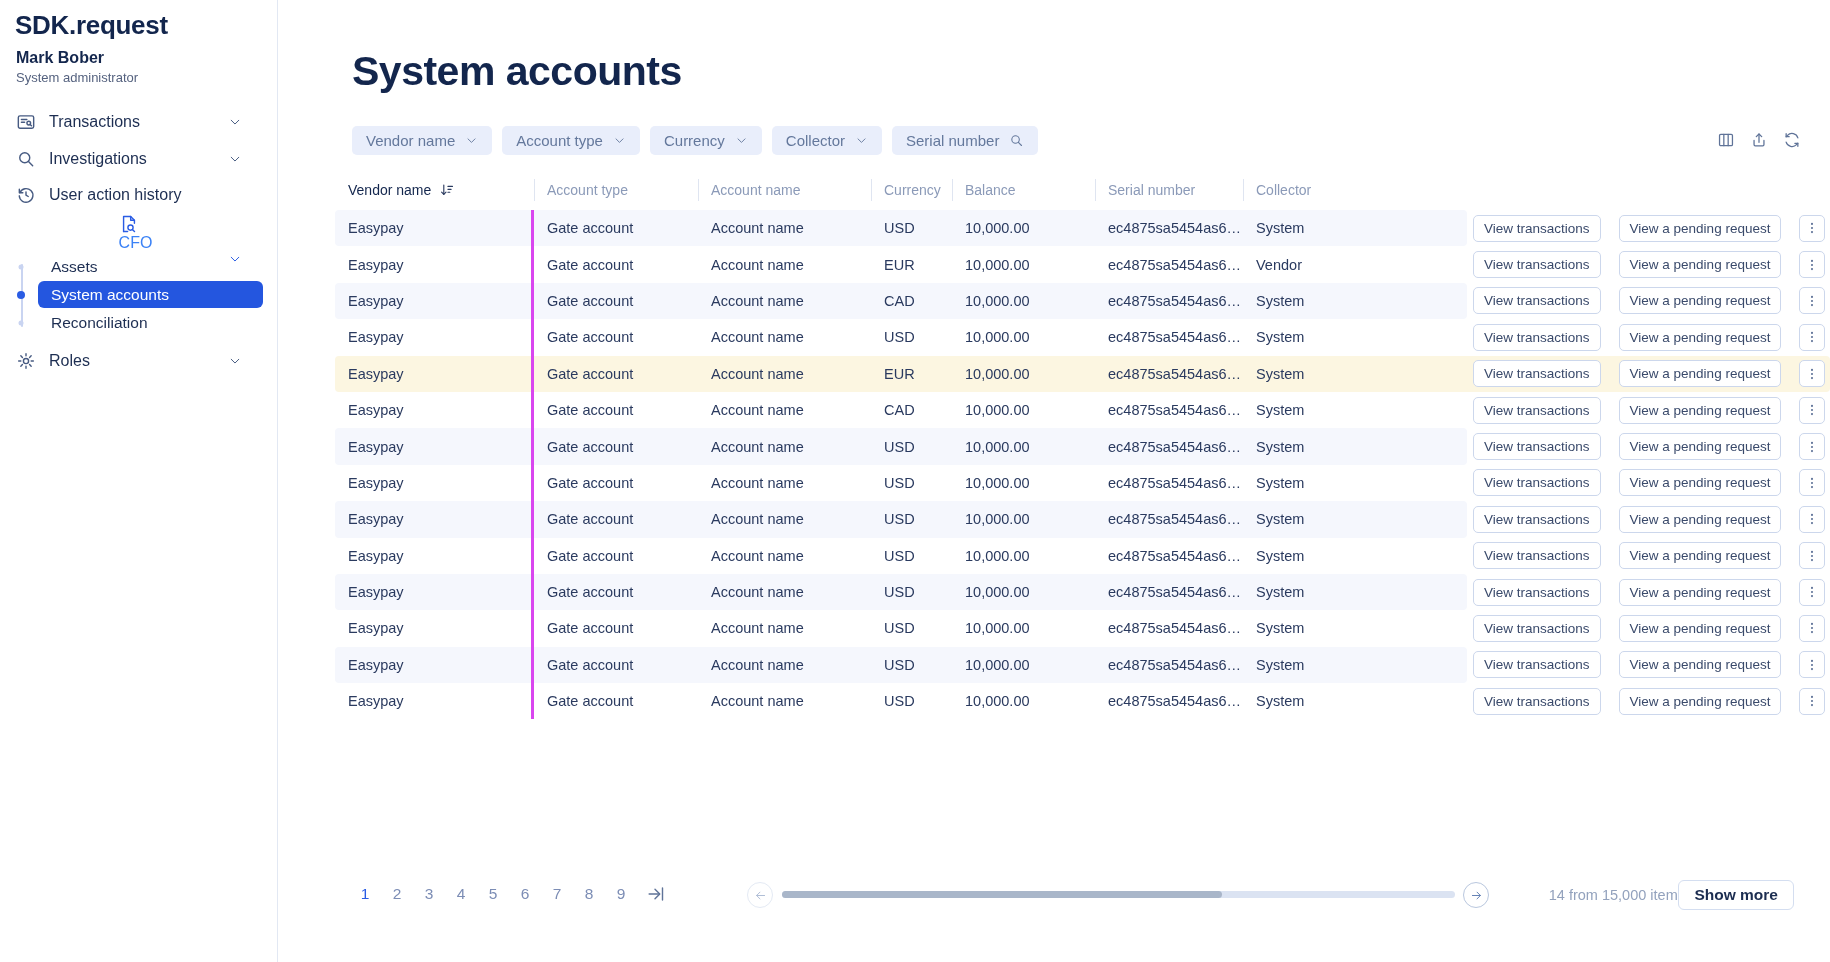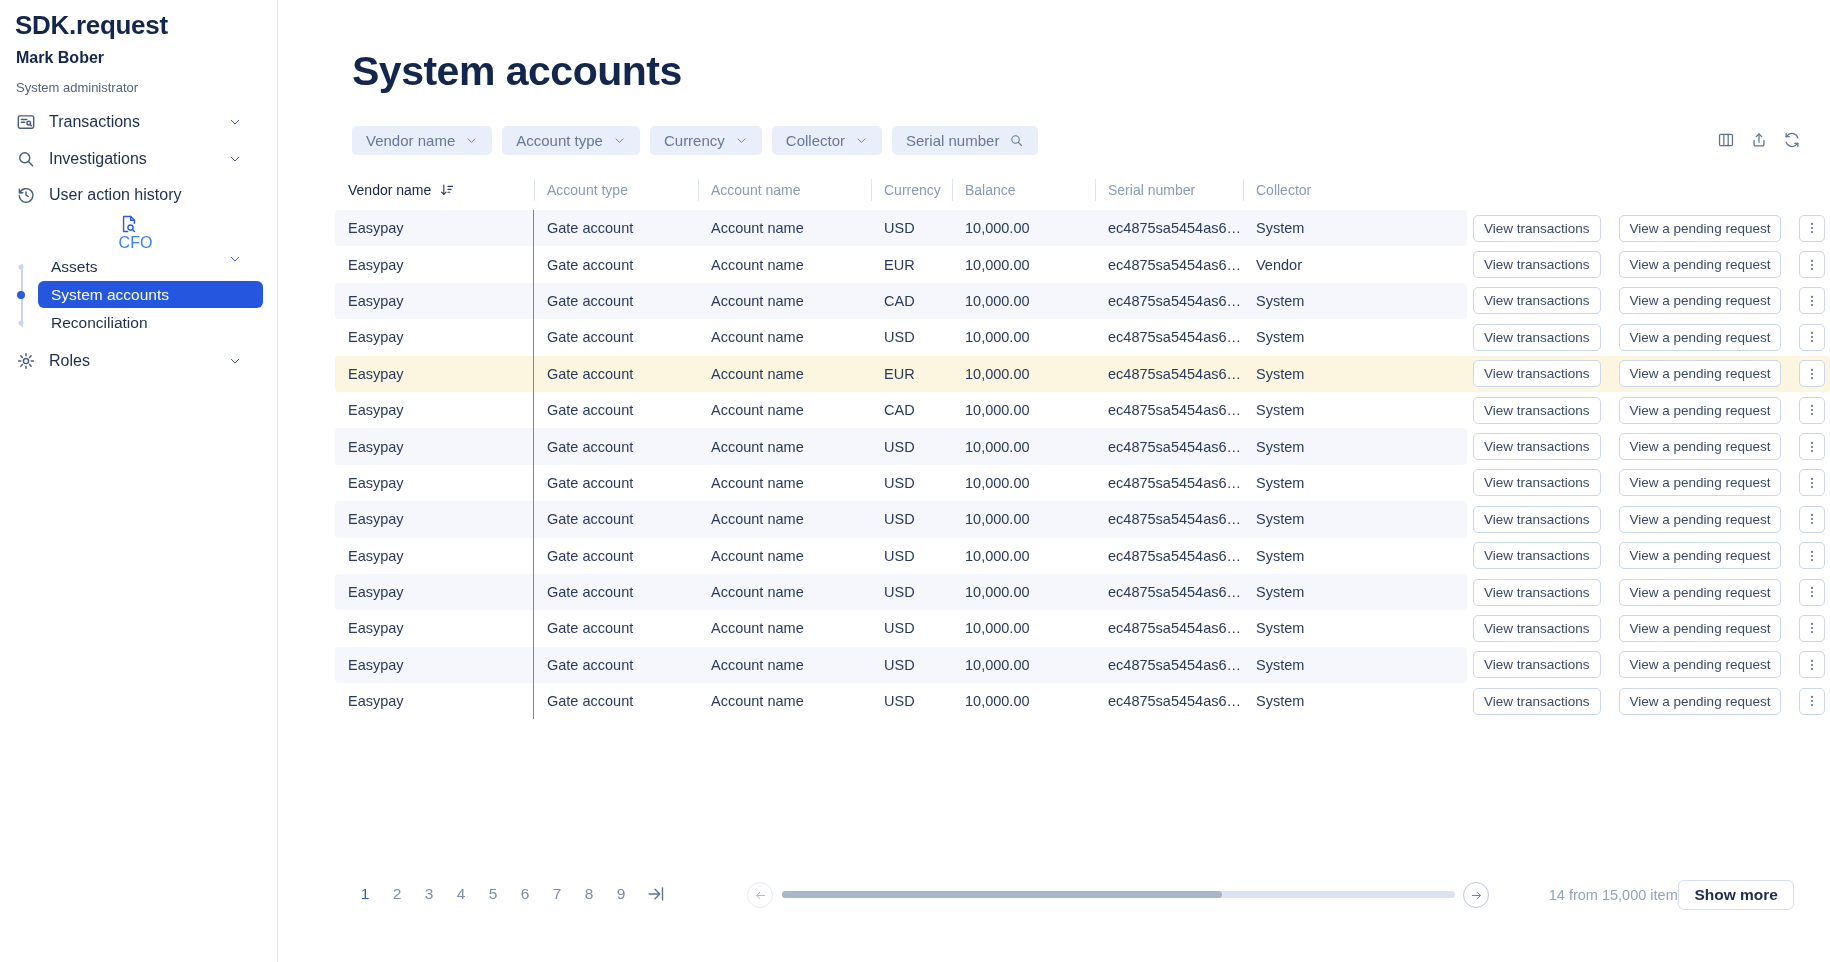--- a/index.html
+++ b/index.html
@@ -2,21 +2,21 @@
 <html><head>
 <meta charset="utf-8">
 <style>
   html,body{margin:0;padding:0;overflow:hidden;background:#fff;}
   body{width:1830px;height:962px;position:relative;font-family:"Liberation Sans","DejaVu Sans",sans-serif;color:#25355a;}
   
   .sidebar{position:absolute;left:0;top:0;width:278px;height:962px;background:#fff;border-right:1px solid #e2e8f3;box-sizing:border-box;}
   .logo{position:absolute;left:15px;top:10px;font-size:26px;font-weight:700;color:#13264d;letter-spacing:-0.3px;cursor:pointer;}
   .user-block{position:absolute;left:16px;top:49px;}
   .user-name{font-size:16px;font-weight:700;color:#13264d;}
-  .user-role{font-size:13px;color:#55627f;margin-top:13px;}
+  .user-role{font-size:13px;color:#55627f;margin-top:3px;}
   .menu{position:absolute;top:104px;left:0;right:0;}
   .menu-item{display:flex;align-items:center;height:36.5px;padding:0 22px 0 16px;font-size:16px;color:#1d2e52;cursor:pointer;}
   .menu-item .icn{width:20px;height:20px;margin-right:13px;color:#475b82;flex:none;}
   .menu-item .chev{margin-left:auto;width:14px;height:14px;color:#475b82;}
   .menu-item.active{color:#3b82f6;flex-direction:column;}
   .menu-item.active .icn,.menu-item.active .chev{color:#2a5ce4;}
   .submenu{position:relative;padding:3px 0 6px 0;}
   .rail{position:absolute;left:21px;top:14px;bottom:16px;width:2px;background:#c9d4f1;border-radius:1px;}
   .sub-item{position:relative;display:flex;align-items:center;height:27px;margin:0 14px 1px 38px;padding:0 13px;font-size:15.5px;color:#1d2e52;border-radius:6px;cursor:pointer;box-sizing:border-box;}
   .sub-item::before{content:'';position:absolute;left:-17px;top:50%;width:5px;height:5px;border-radius:50%;background:#c9d4f1;transform:translate(-50%,-50%);}
@@ -37,21 +37,21 @@
   .th{position:relative;display:flex;align-items:center;gap:8px;padding-left:13px;font-size:14px;color:#8b9ab8;box-sizing:border-box;cursor:pointer;}
   .th:not(:first-child)::before{content:'';position:absolute;left:0;top:5px;bottom:5px;width:1px;background:#dfe5f1;}
   .th.sorted{color:#13264d;}
   .th .icn{width:16px;height:16px;color:#2a3a5f;}
   .tbody{position:absolute;left:57px;top:210px;right:0;}
   .row{display:flex;align-items:center;height:36.4px;border-radius:4px;}
   .row.highlight{background:#fcf6e1;}
   .row-data{display:flex;height:100%;width:1132px;border-radius:4px;flex:none;}
   .row.stripe .row-data{background:#f5f7fd;}
   .td{display:flex;align-items:center;padding-left:13px;font-size:14.5px;color:#2a3a5f;box-sizing:border-box;flex:none;}
-  .td.td-vendor{border-right:1px solid #d946ef;}
+  .td.td-vendor{border-right:3px solid #d946ef;}
   .row-actions{display:flex;align-items:center;gap:18px;margin-left:6px;}
   .btn-action{height:27px;padding:0 10px;background:#fff;border:1px solid #ccd7ec;border-radius:5px;font-size:13.5px;color:#3a4a6b;cursor:pointer;font-family:inherit;white-space:nowrap;}
   .btn-kebab{width:26px;height:27px;background:#fff;border:1px solid #ccd7ec;border-radius:5px;cursor:pointer;display:flex;align-items:center;justify-content:center;color:#5f7398;padding:0;}
   .btn-kebab .icn{width:14px;height:14px;}
   
   .pagination{position:absolute;left:80px;top:884px;display:flex;align-items:center;gap:18px;}
   .page-num{width:14px;text-align:center;font-size:15.5px;color:#7c8db5;cursor:pointer;background:none;border:none;padding:0;font-family:inherit;}
   .page-num.active{color:#2a5ce4;}
   .page-last{width:20px;height:20px;background:none;border:none;padding:0;color:#5f7398;cursor:pointer;}
   .page-last .icn{width:20px;height:20px;}

